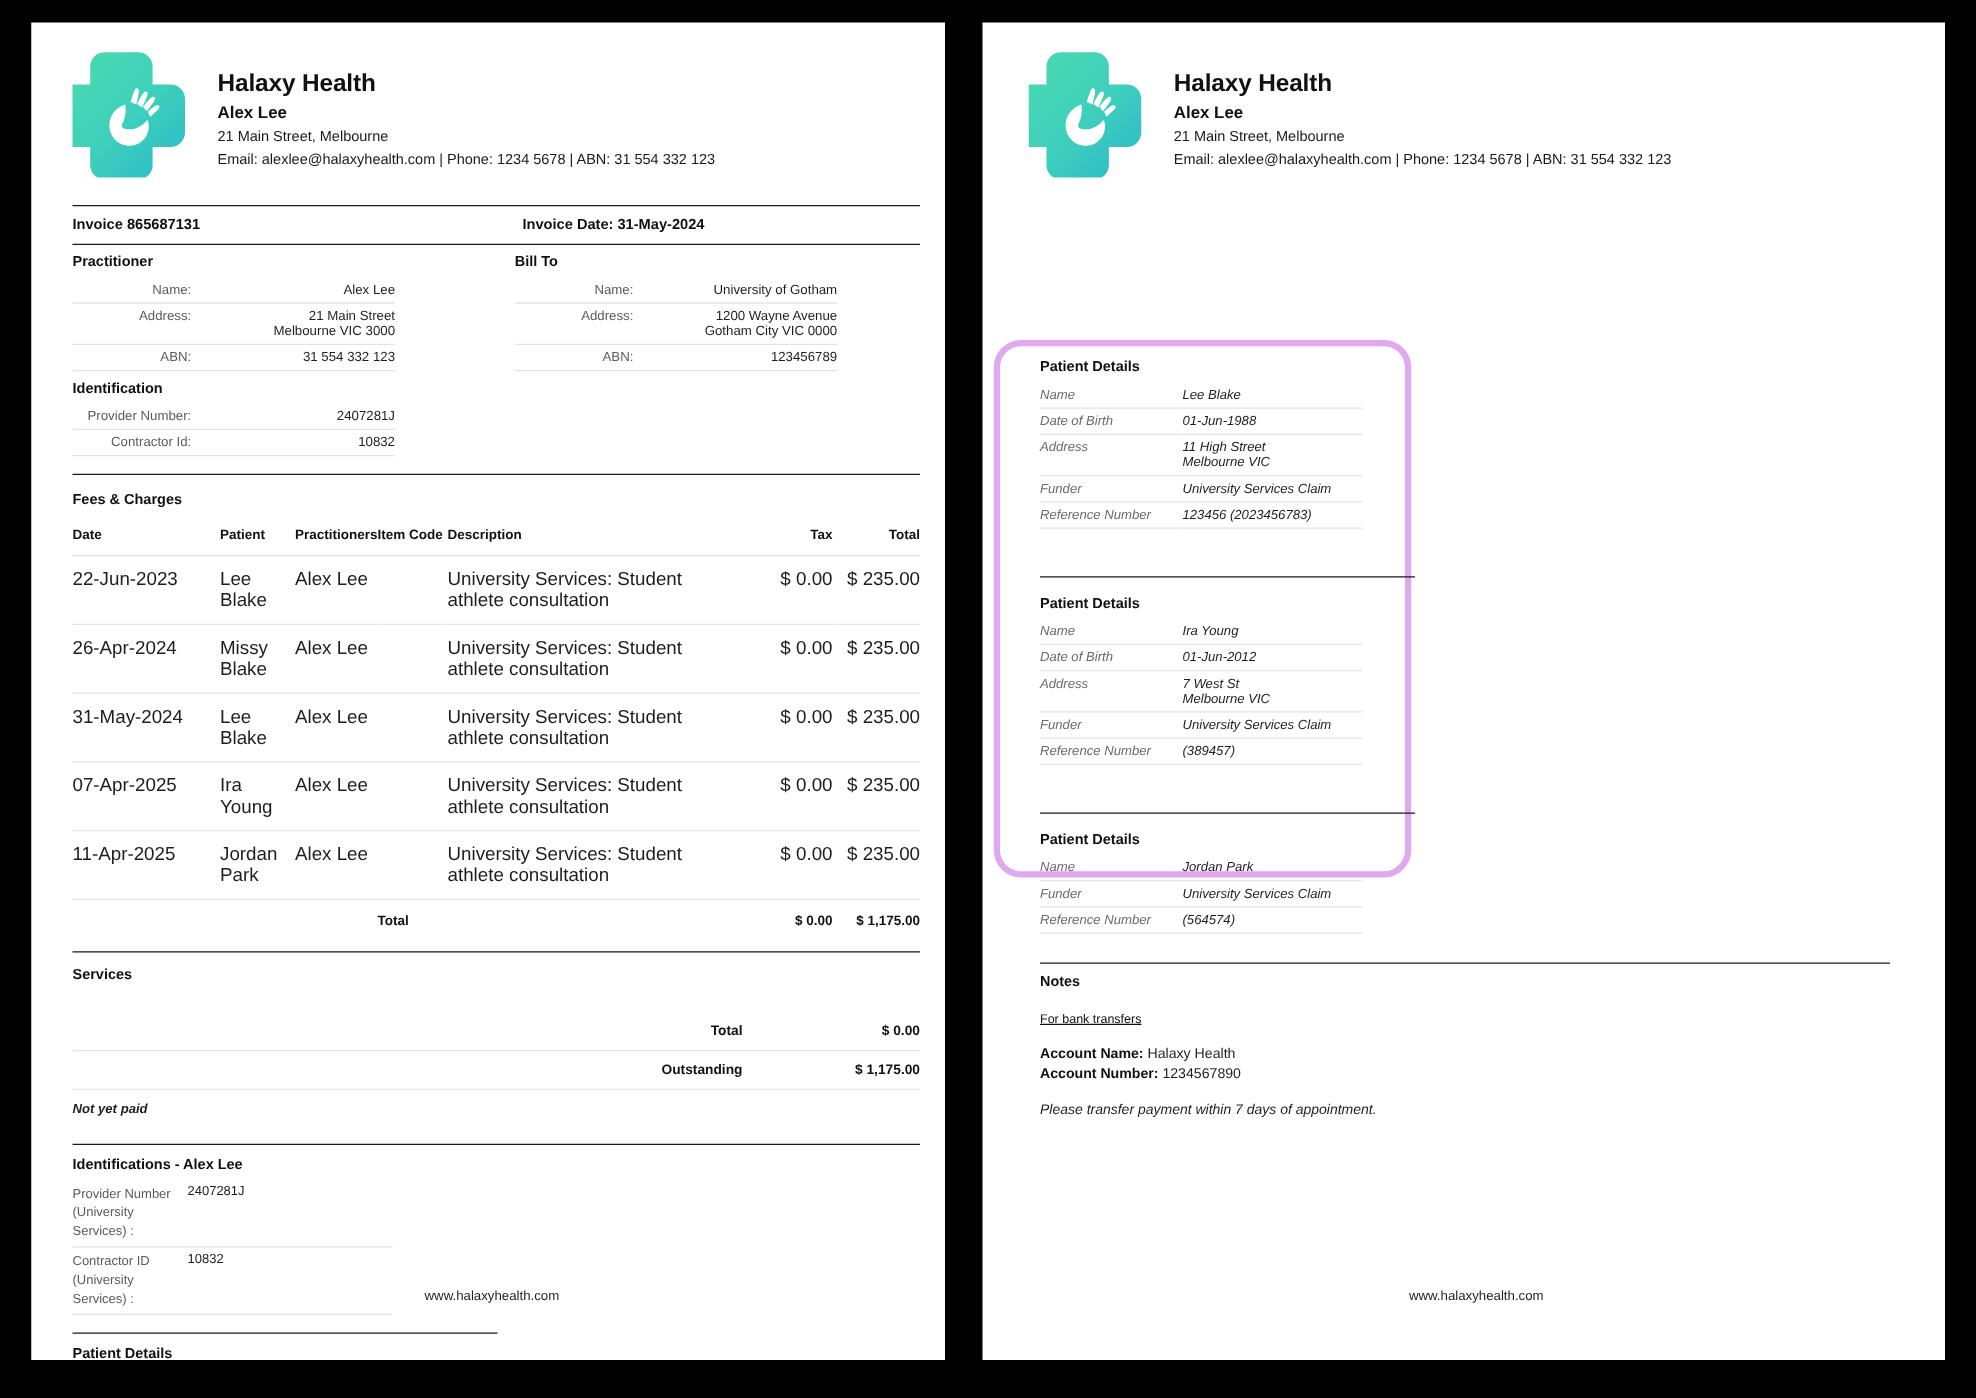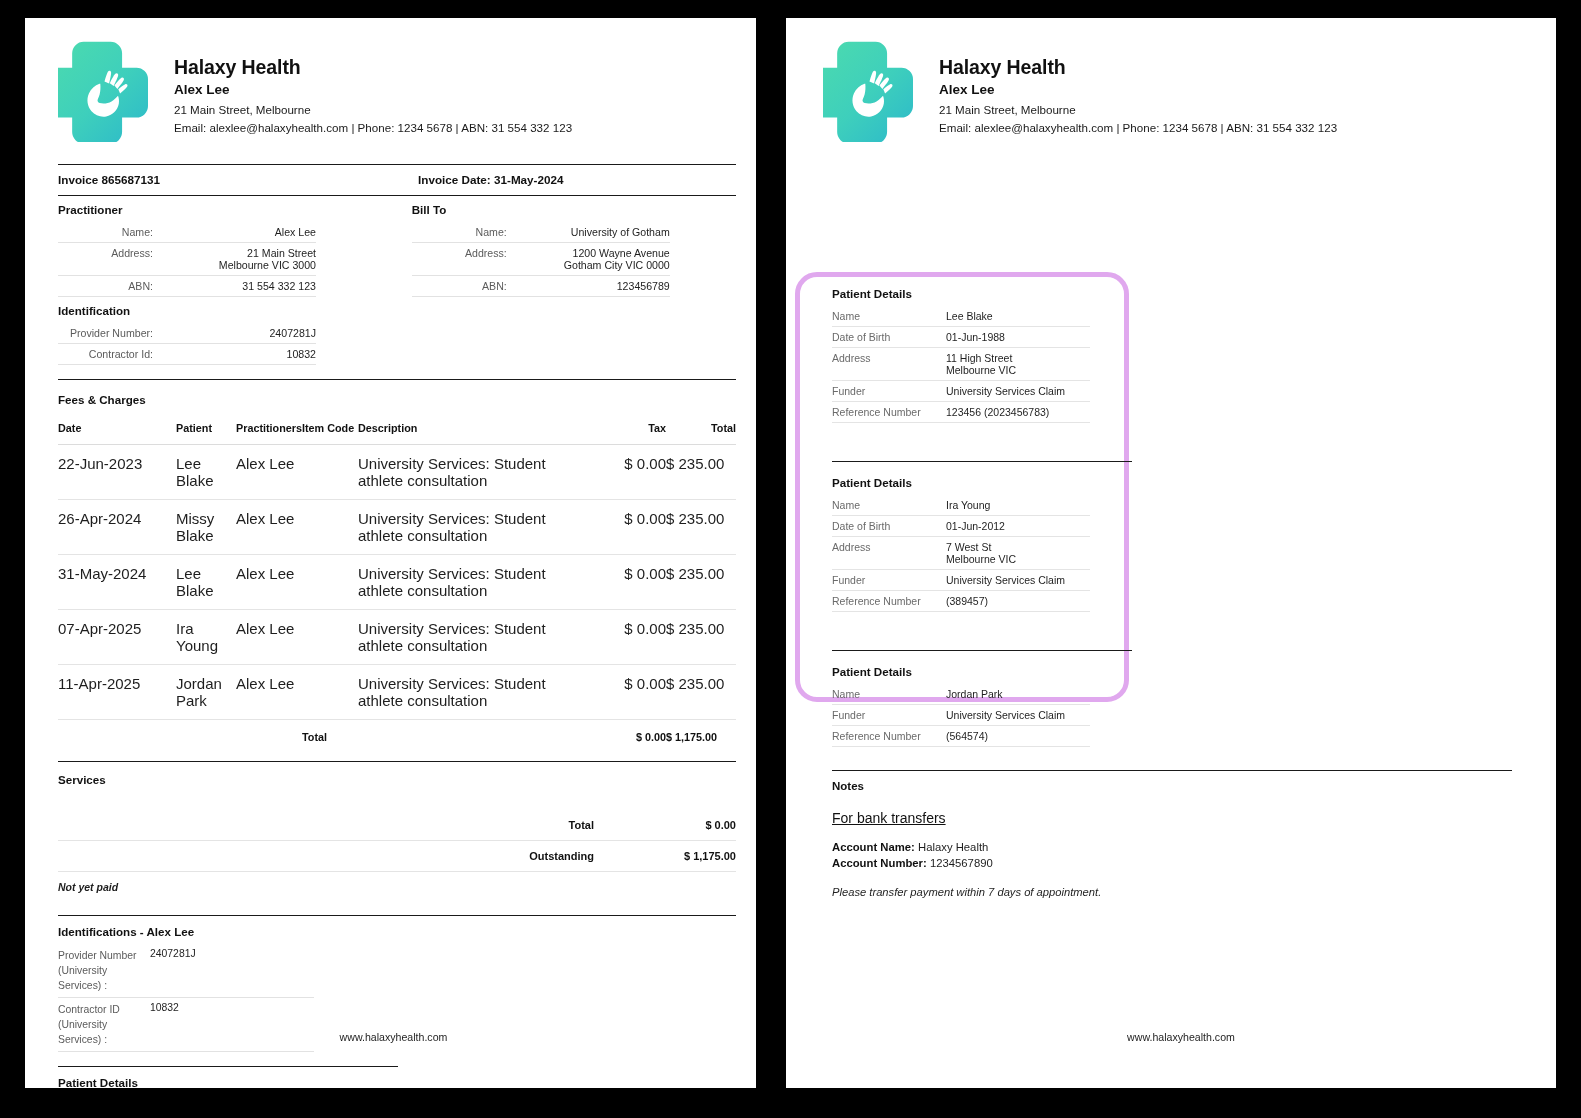--- a/index.html
+++ b/index.html
@@ -93,21 +93,21 @@
     padding: 10px 0 10px 0;
     border-bottom: 1px solid #e4e4e4;
     vertical-align: top;
   }
   .c-date  { width: 118px; }
   .c-pat   { width: 60px; }
   .c-prac  { width: 66px; }
   .c-item  { width: 56px; }
   .c-desc  { }
   .c-tax   { width: 74px; text-align: right !important; }
-  .c-tot   { width: 70px; text-align: left; }
+  .c-tot   { width: 70px; text-align: right; }
   table.fees th.c-tax, table.fees th.c-tot { text-align: right; }
 
   tr.fees-total td {
     font-size: 10.8px; font-weight: bold; color: #111111;
     border-bottom: none; padding-top: 11px;
   }
   tr.fees-total td.lbl { text-align: right; padding-right: 0; }
 
   
   .payments-sec { margin-top: 2px; }
@@ -130,21 +130,21 @@
     border-bottom: 1px solid #e2e2e2; vertical-align: top;
   }
   table.ident td.k { width: 92px; color: #5b5b5b; line-height: 1.45; }
   table.ident td.v { color: #1e1e1e; }
 
   
   .pd-block { }
   table.pd { border-collapse: collapse; }
   table.pd td {
     font-size: 10.5px; padding: 4px 0 4px 0;
-    border-bottom: 1px solid #e4e4e4; vertical-align: top;
+    border-bottom: 1px solid #e4e4e4; vertical-align: top; font-style: italic;
   }
   table.pd td.k { color: #6a6a6a; }
   table.pd td.v { color: #1e1e1e; }
 
   #page-left table.pd { width: 256px; }
   #page-left table.pd td.k { width: 113px; }
 
   
   .p2-body { position: relative; }
 
@@ -163,21 +163,21 @@
   .p2-sep { border-top: 1.6px solid #1a1a1a; margin: 26px 0 0 0; }
   .p2-sep-sp { height: 12px; }
 
   .notes-rule {
     position: absolute; left: 46px; top: 628px; width: 680px;
     border-top: 1.6px solid #1a1a1a;
   }
   .notes { position: absolute; left: 46px; top: 638px; width: 600px; }
   .notes-title { font-size: 11.5px; font-weight: bold; color: #111111; }
   .notes-sub {
-    font-size: 14px; color: #111111; text-decoration: underline;
+    font-size: 10px; color: #111111; text-decoration: underline;
     margin-top: 18px;
   }
   .notes-kv { font-size: 11.3px; color: #1e1e1e; margin-top: 12px; line-height: 1.45; }
   .notes-kv b { color: #111111; }
   .notes-p { font-size: 11.2px; color: #1e1e1e; margin-top: 14px; font-style: italic; }
 
   
   .footer {
     position: absolute; bottom: 45px; width: 100%;
     text-align: center; font-size: 10.6px; color: #1e1e1e;

